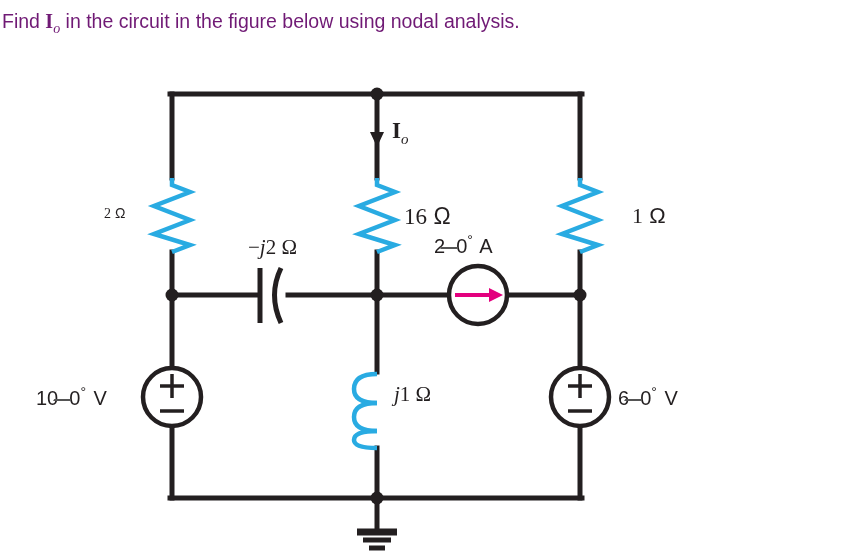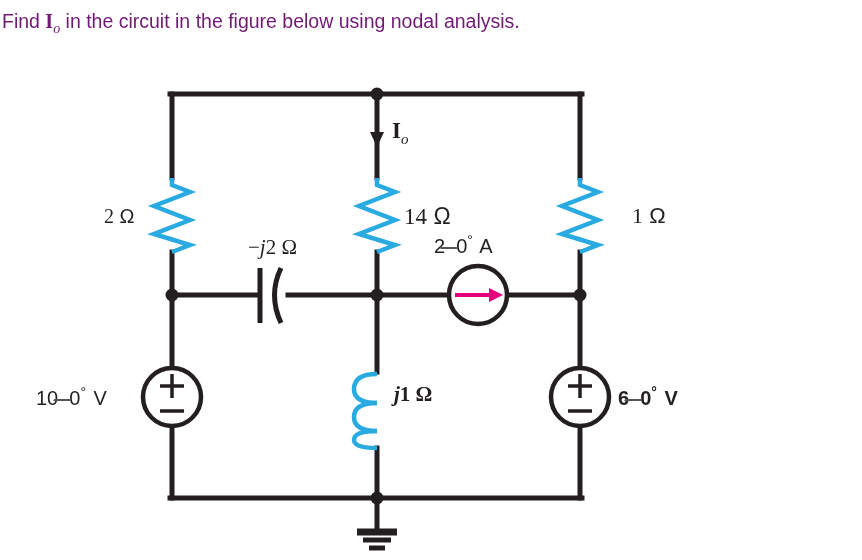--- a/index.html
+++ b/index.html
@@ -42,21 +42,21 @@
     width: 852px;
     height: 520px;
   }
   .lbl {
     position: absolute;
     white-space: nowrap;
     font-family: "Liberation Sans", sans-serif;
     color: #231f20;
   }
   .ohm-lbl {
-    font-size: 20px;
+    font-size: 14px;
   }
   .ohm-lbl .num {
     font-family: "Liberation Serif", serif;
   }
   .imped-lbl {
     font-size: 21px;
     font-family: "Liberation Serif", serif;
   }
   .imped-lbl i {
     font-style: italic;
@@ -201,47 +201,47 @@
   <div class="lbl io-label" style="left:392px; top:78px;">
     <span>I</span><span class="sub">o</span>
   </div>
 
   <div class="lbl ohm-lbl" style="left:104px; top:165px;">
     <span class="num">2</span>
     <span>Ω</span>
   </div>
 
   <div class="lbl ohm-lbl" style="left:404px; top:163px; font-size:23px;">
-    <span class="num">14</span>
+    <span class="num">16</span>
     <span>Ω</span>
   </div>
 
   <div class="lbl ohm-lbl" style="left:632px; top:163px; font-size:22px;">
     <span class="num">1</span>
     <span>Ω</span>
   </div>
 
   <div class="lbl imped-lbl" style="left:248px; top:195px;">
     <span>−</span><i>j</i><span>2</span>
     <span>Ω</span>
   </div>
 
-  <div class="lbl imped-lbl" style="left:394px; top:342px;font-weight:bold;">
+  <div class="lbl imped-lbl" style="left:394px; top:342px;">
     <i>j</i><span>1</span>
     <span>Ω</span>
   </div>
 
   <div class="lbl phasor" style="left:434px; top:192px;">
     <span class="mag">2</span><span class="ang"><span>0</span><span class="deg">°</span></span>
     <span>A</span>
   </div>
 
   <div class="lbl phasor" style="left:36px; top:344px;">
     <span class="mag">10</span><span class="ang"><span>0</span><span class="deg">°</span></span>
     <span>V</span>
   </div>
 
-  <div class="lbl phasor" style="left:618px; top:344px;font-weight:bold;">
+  <div class="lbl phasor" style="left:618px; top:344px;">
     <span class="mag">6</span><span class="ang"><span>0</span><span class="deg">°</span></span>
     <span>V</span>
   </div>
 
 </div>
 
 </body></html>

